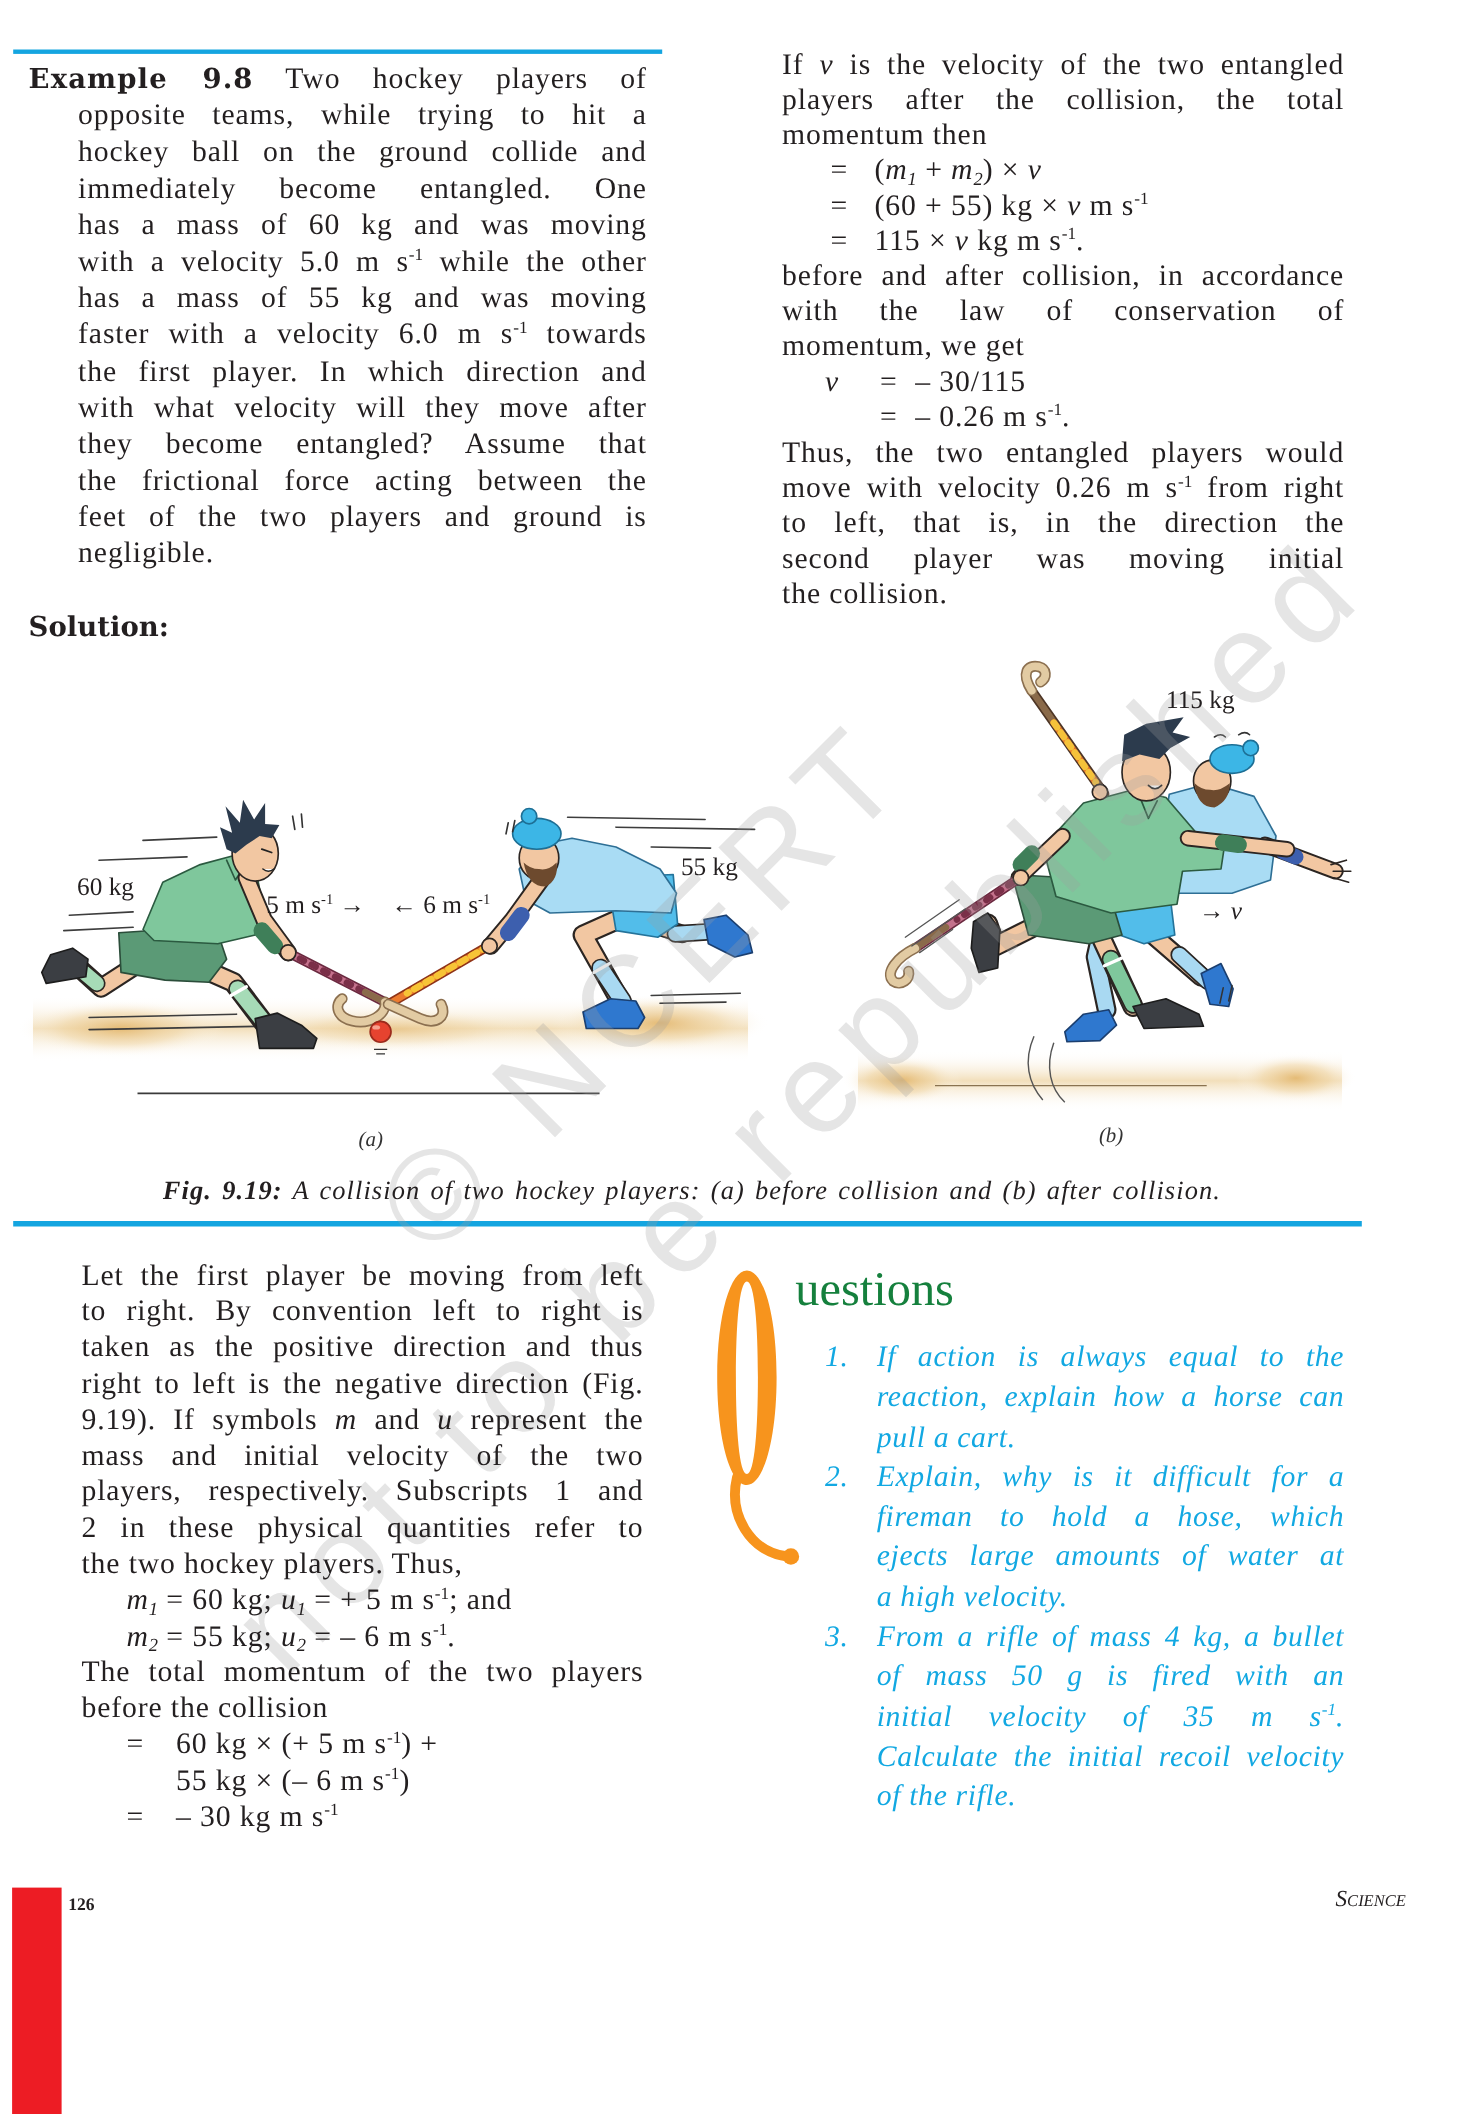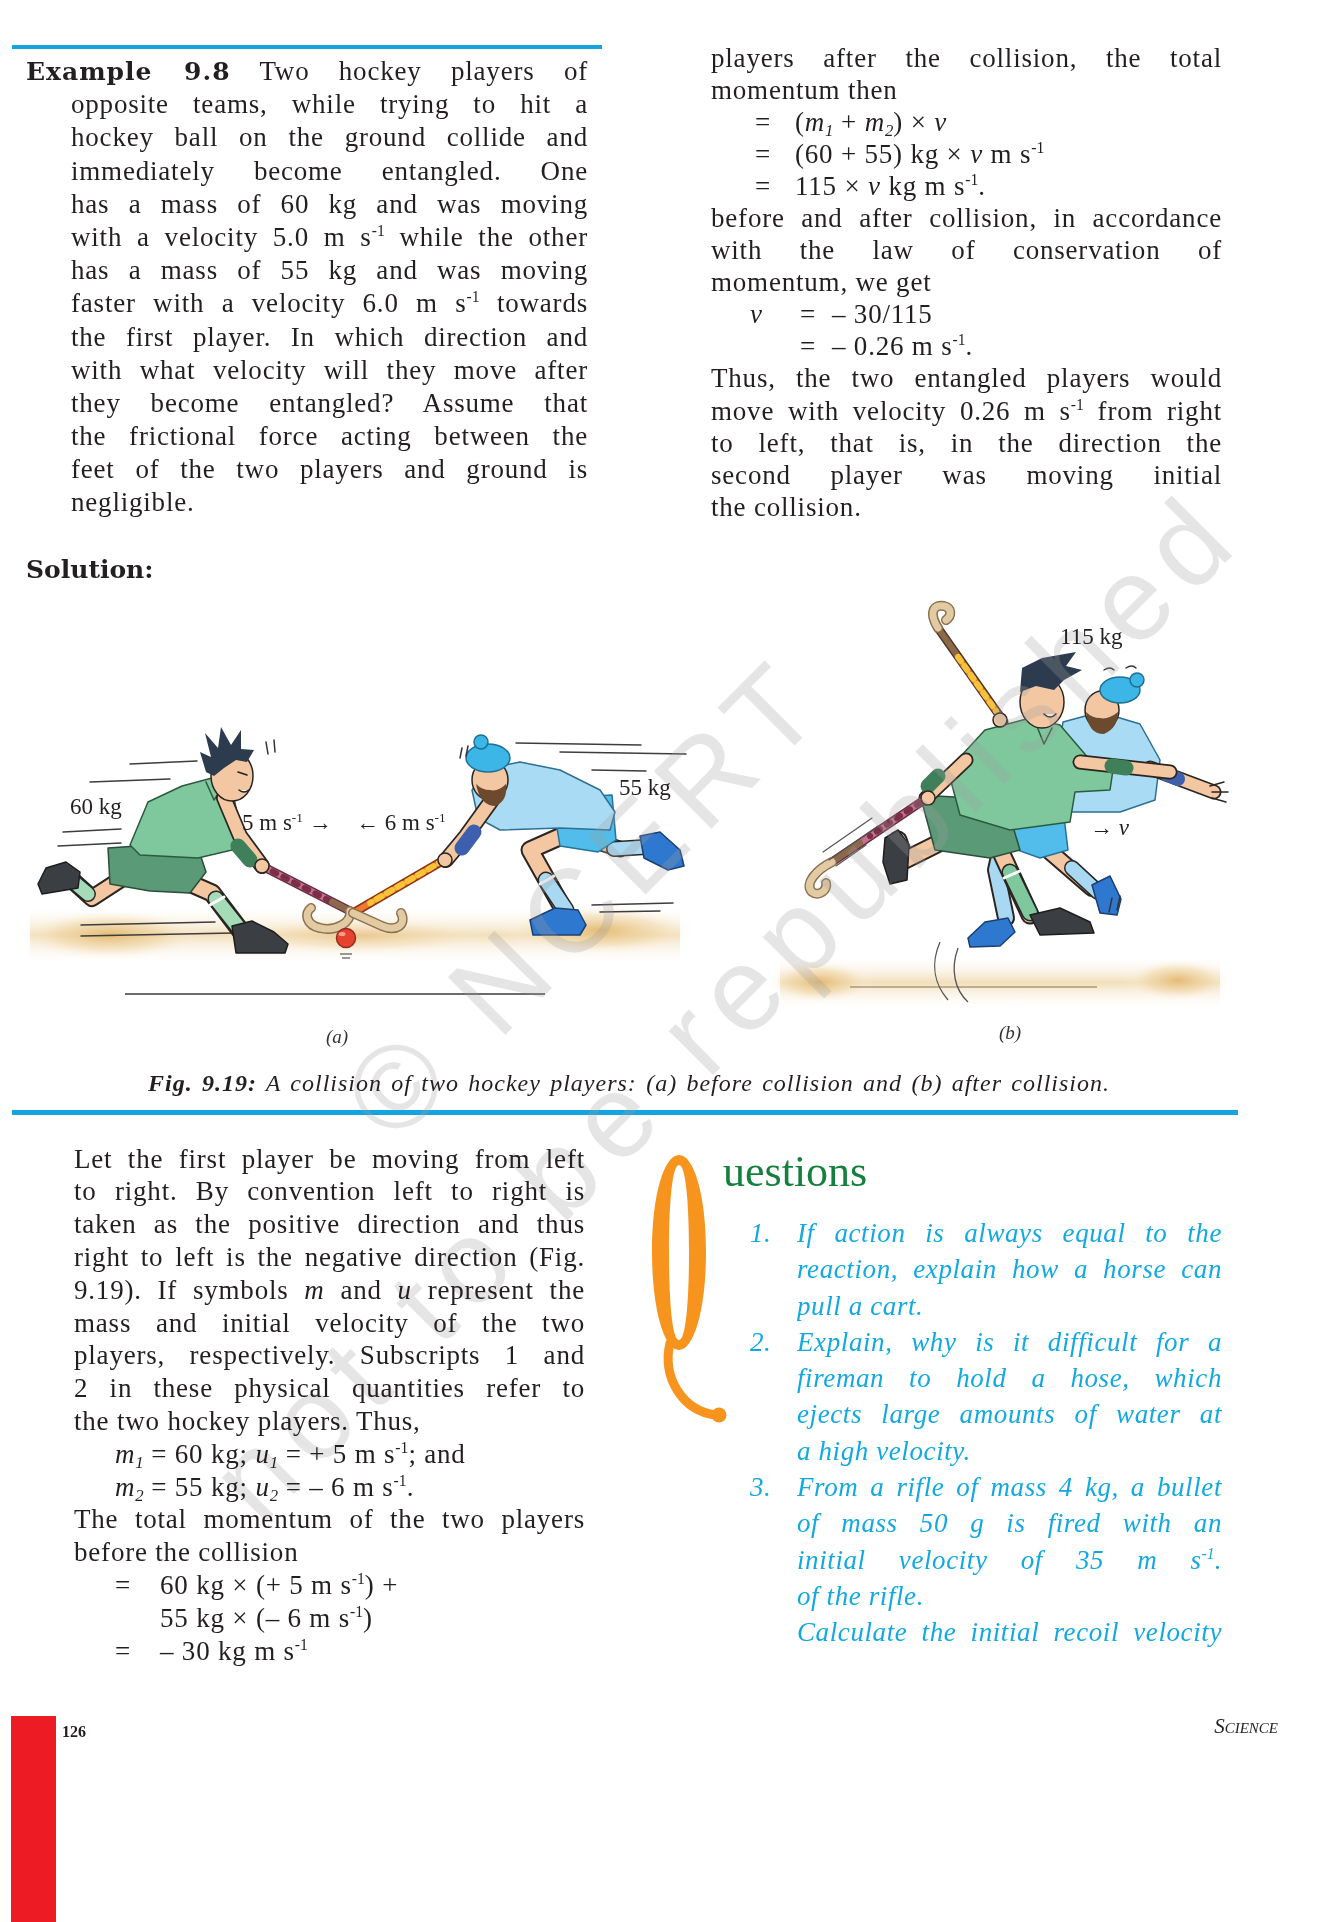--- a/index.html
+++ b/index.html
@@ -90,20 +90,21 @@
       <div class="ln">the first player. In which direction and</div>
       <div class="ln">with what velocity will they move after</div>
       <div class="ln">they become entangled? Assume that</div>
       <div class="ln">the frictional force acting between the</div>
       <div class="ln">feet of the two players and ground is</div>
       <div class="ln last">negligible.</div>
     </div>
   <div id="solution-label">Solution:</div>
 
   <div id="col-right" class="col">
+      <div class="ln">If <i>v</i> is the velocity of the two entangled</div>
       <div class="ln">players after the collision, the total</div>
       <div class="ln last">momentum then</div>
       <div class="ln eq eqA">
         <span class="op">=</span>
         <span class="rhs">(<i>m</i><sub class="isub">1</sub> + <i>m</i><sub class="isub">2</sub>) × <i>v</i></span>
       </div>
       <div class="ln eq eqA">
         <span class="op">=</span>
         <span class="rhs">(60 + 55) kg × <i>v</i> m s<sup>-1</sup></span>
       </div>
@@ -389,22 +390,22 @@
           <div class="ln">ejects large amounts of water at</div>
           <div class="ln last">a high velocity.</div>
         </div>
     </div>
     <div class="q-item">
       <span class="q-num">3.</span>
       <div>
           <div class="ln">From a rifle of mass 4 kg, a bullet</div>
           <div class="ln">of mass 50 g is fired with an</div>
           <div class="ln">initial velocity of 35 m s<sup>-1</sup>.</div>
+          <div class="ln">Calculate the initial recoil velocity</div>
           <div class="ln last">of the rifle.</div>
-          <div class="ln">Calculate the initial recoil velocity</div>
         </div>
     </div>
   </div>
 
   <div id="page-tab" style="background: rgb(237, 28, 36);"></div>
   <div id="page-number">126</div>
   <div id="running-title">Science</div>
 </div>
 
 </body></html>

